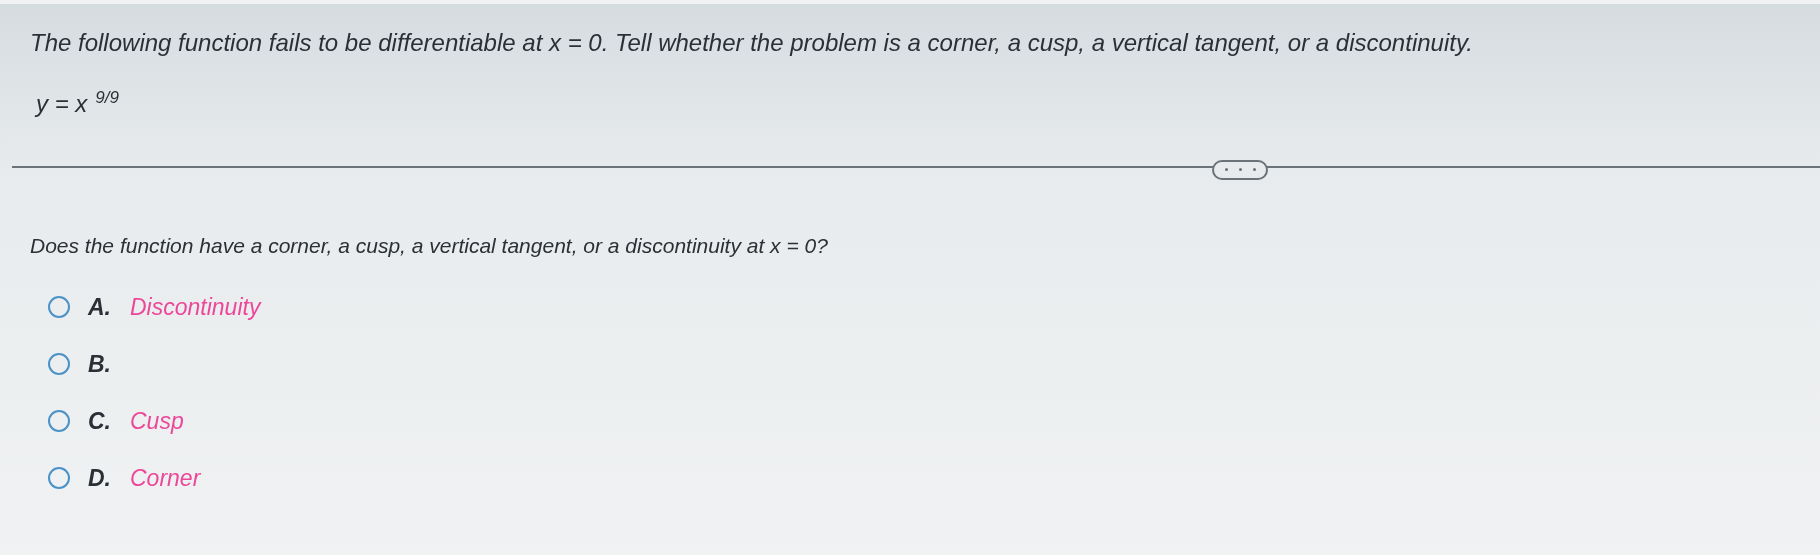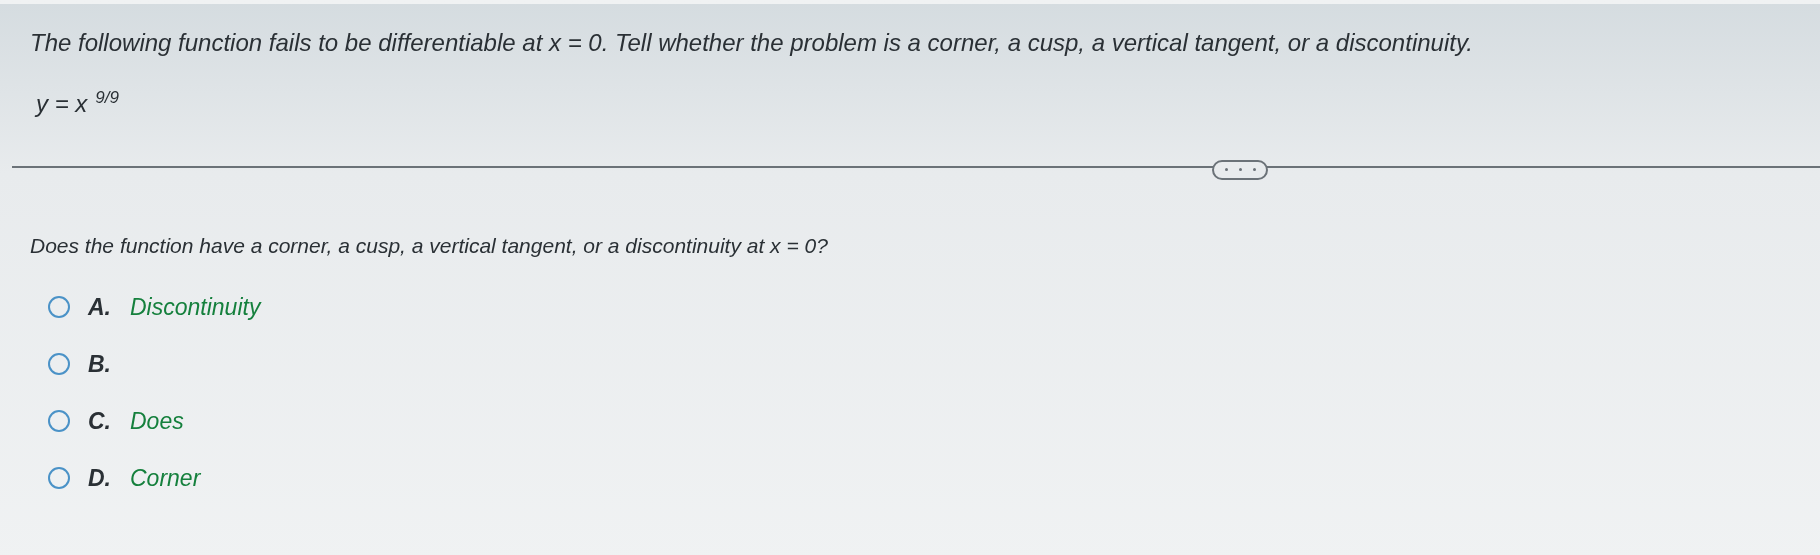--- a/index.html
+++ b/index.html
@@ -85,21 +85,21 @@
     }
     .choice-letter {
       font-size: 23px;
       font-weight: bold;
       color: #2a3035;
       margin-right: 12px;
       min-width: 26px;
     }
     .choice-text {
       font-size: 23px;
-      color: #15803d;
+      color: #ec4899;
     }
   </style>
 </head>
 <body>
 
 <div class="question-header">The following function fails to be differentiable at x = 0. Tell whether the problem is a corner, a cusp, a vertical tangent, or a discontinuity.</div>
 
 <div class="equation">
   <span>y = x</span><sup>9/9</sup>
 </div>
@@ -120,20 +120,20 @@
     <span class="choice-letter">A.</span>
     <span class="choice-text">Discontinuity</span>
   </div>
   <div class="choice">
     <div class="radio"></div>
     <span class="choice-letter">B.</span>
   </div>
   <div class="choice">
     <div class="radio"></div>
     <span class="choice-letter">C.</span>
-    <span class="choice-text">Does</span>
+    <span class="choice-text">Cusp</span>
   </div>
   <div class="choice">
     <div class="radio"></div>
     <span class="choice-letter">D.</span>
     <span class="choice-text">Corner</span>
   </div>
 </div>
 
 </body></html>

